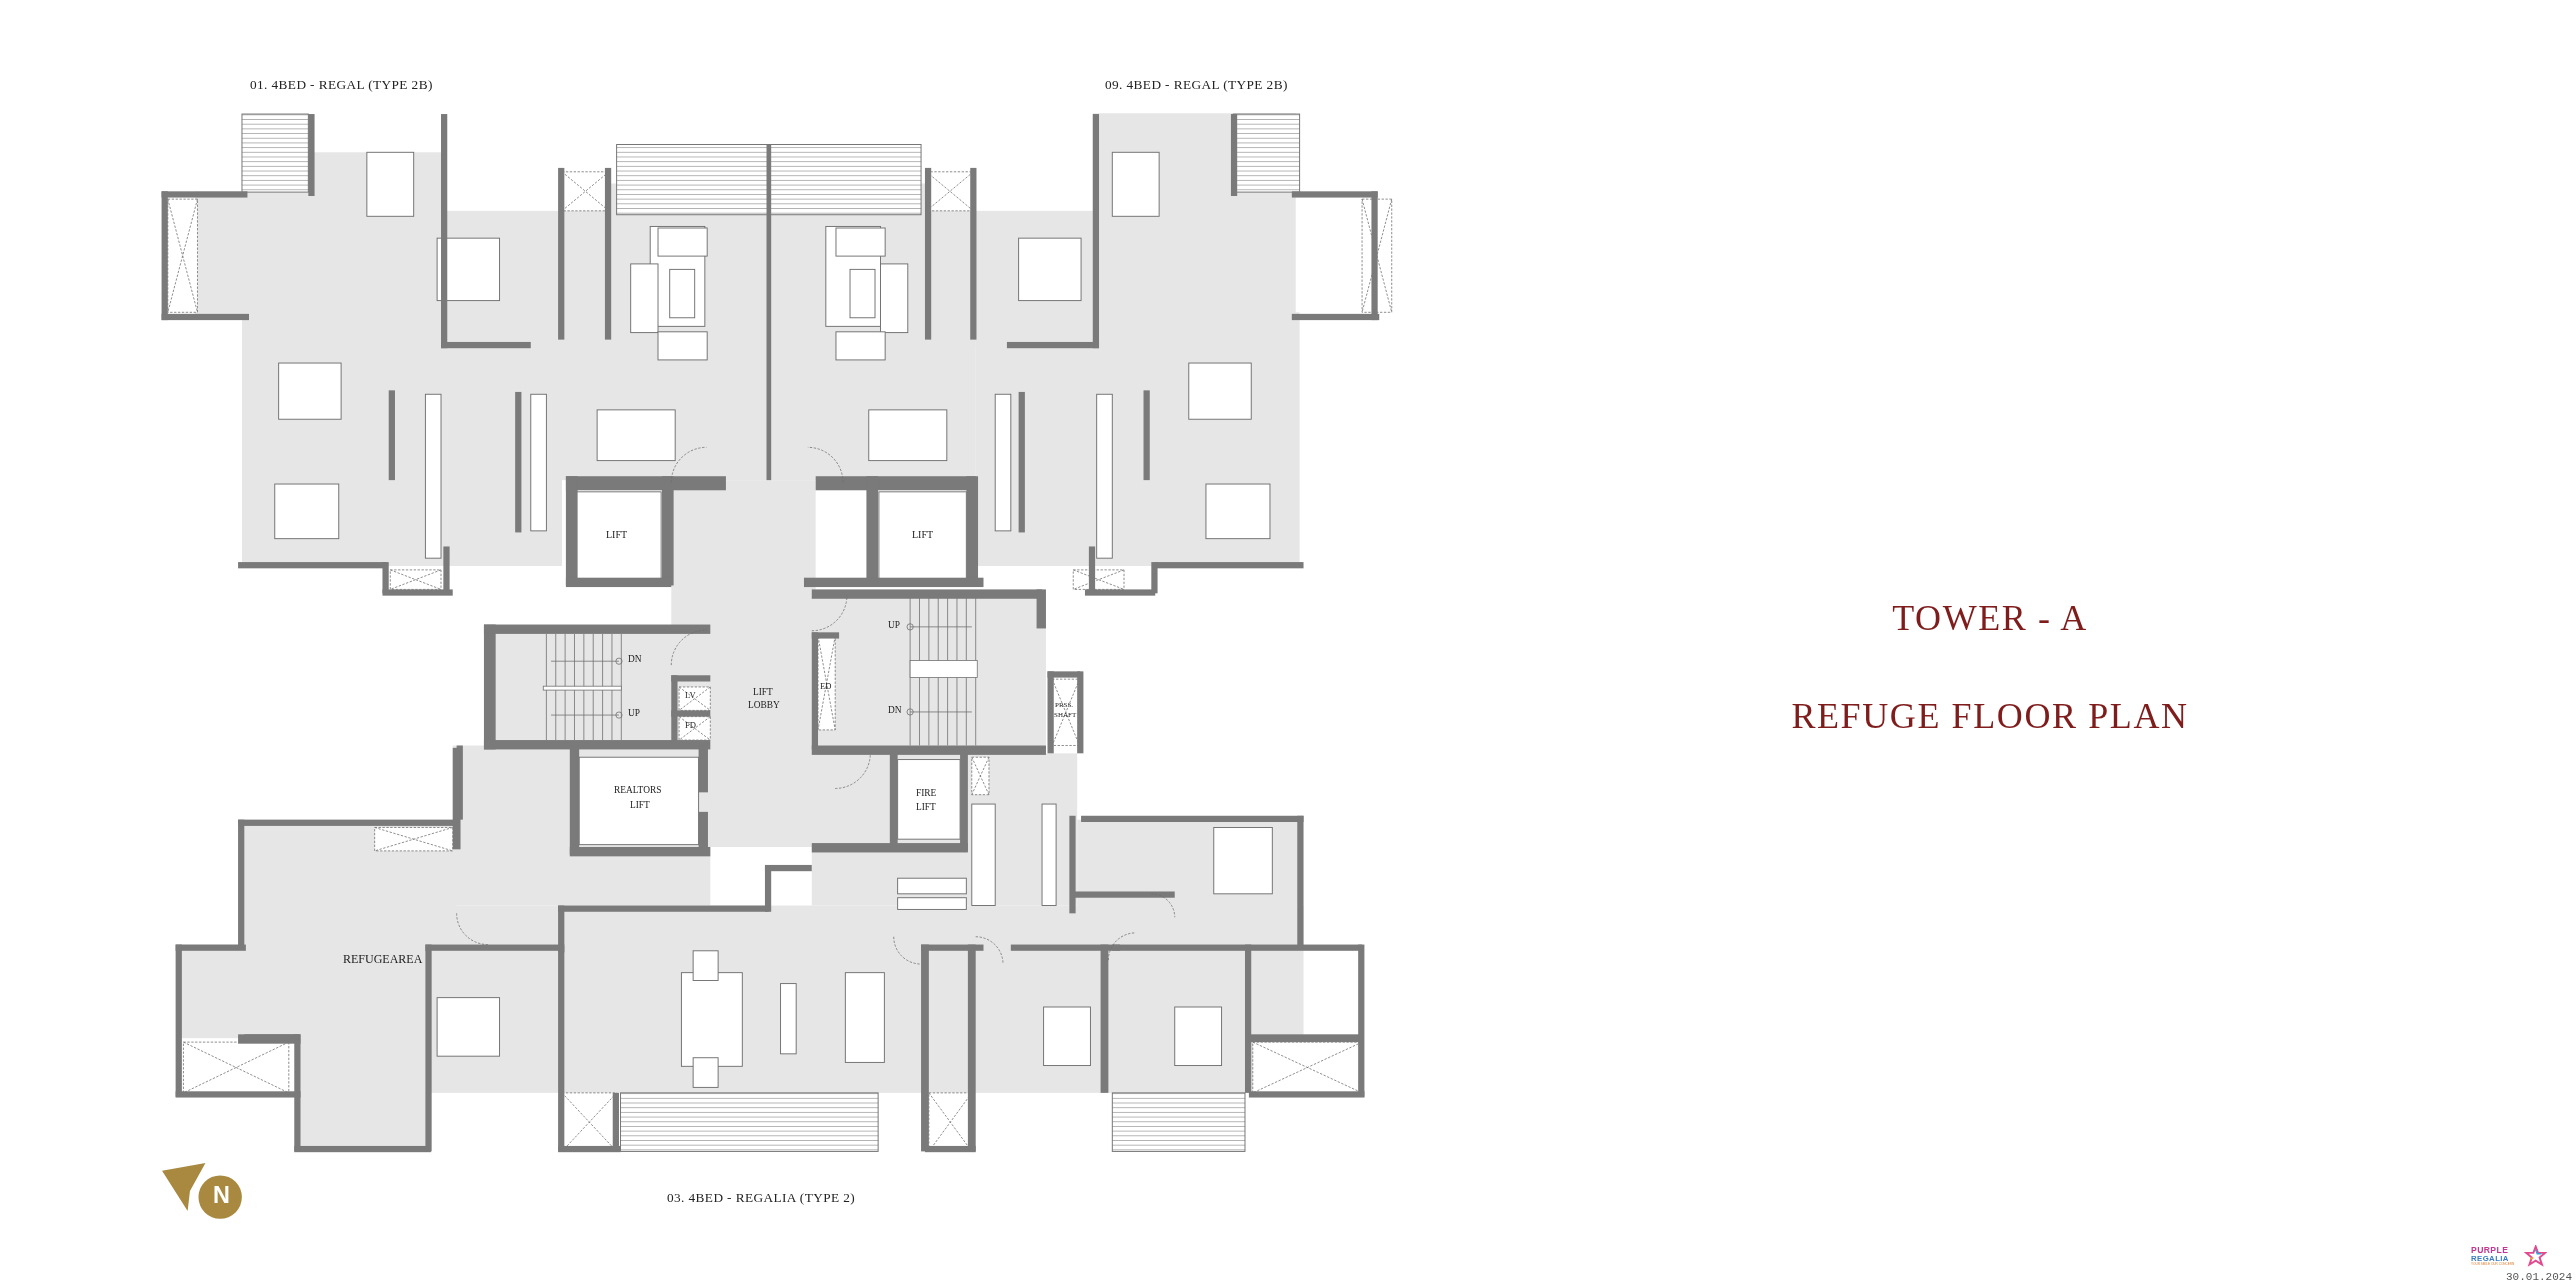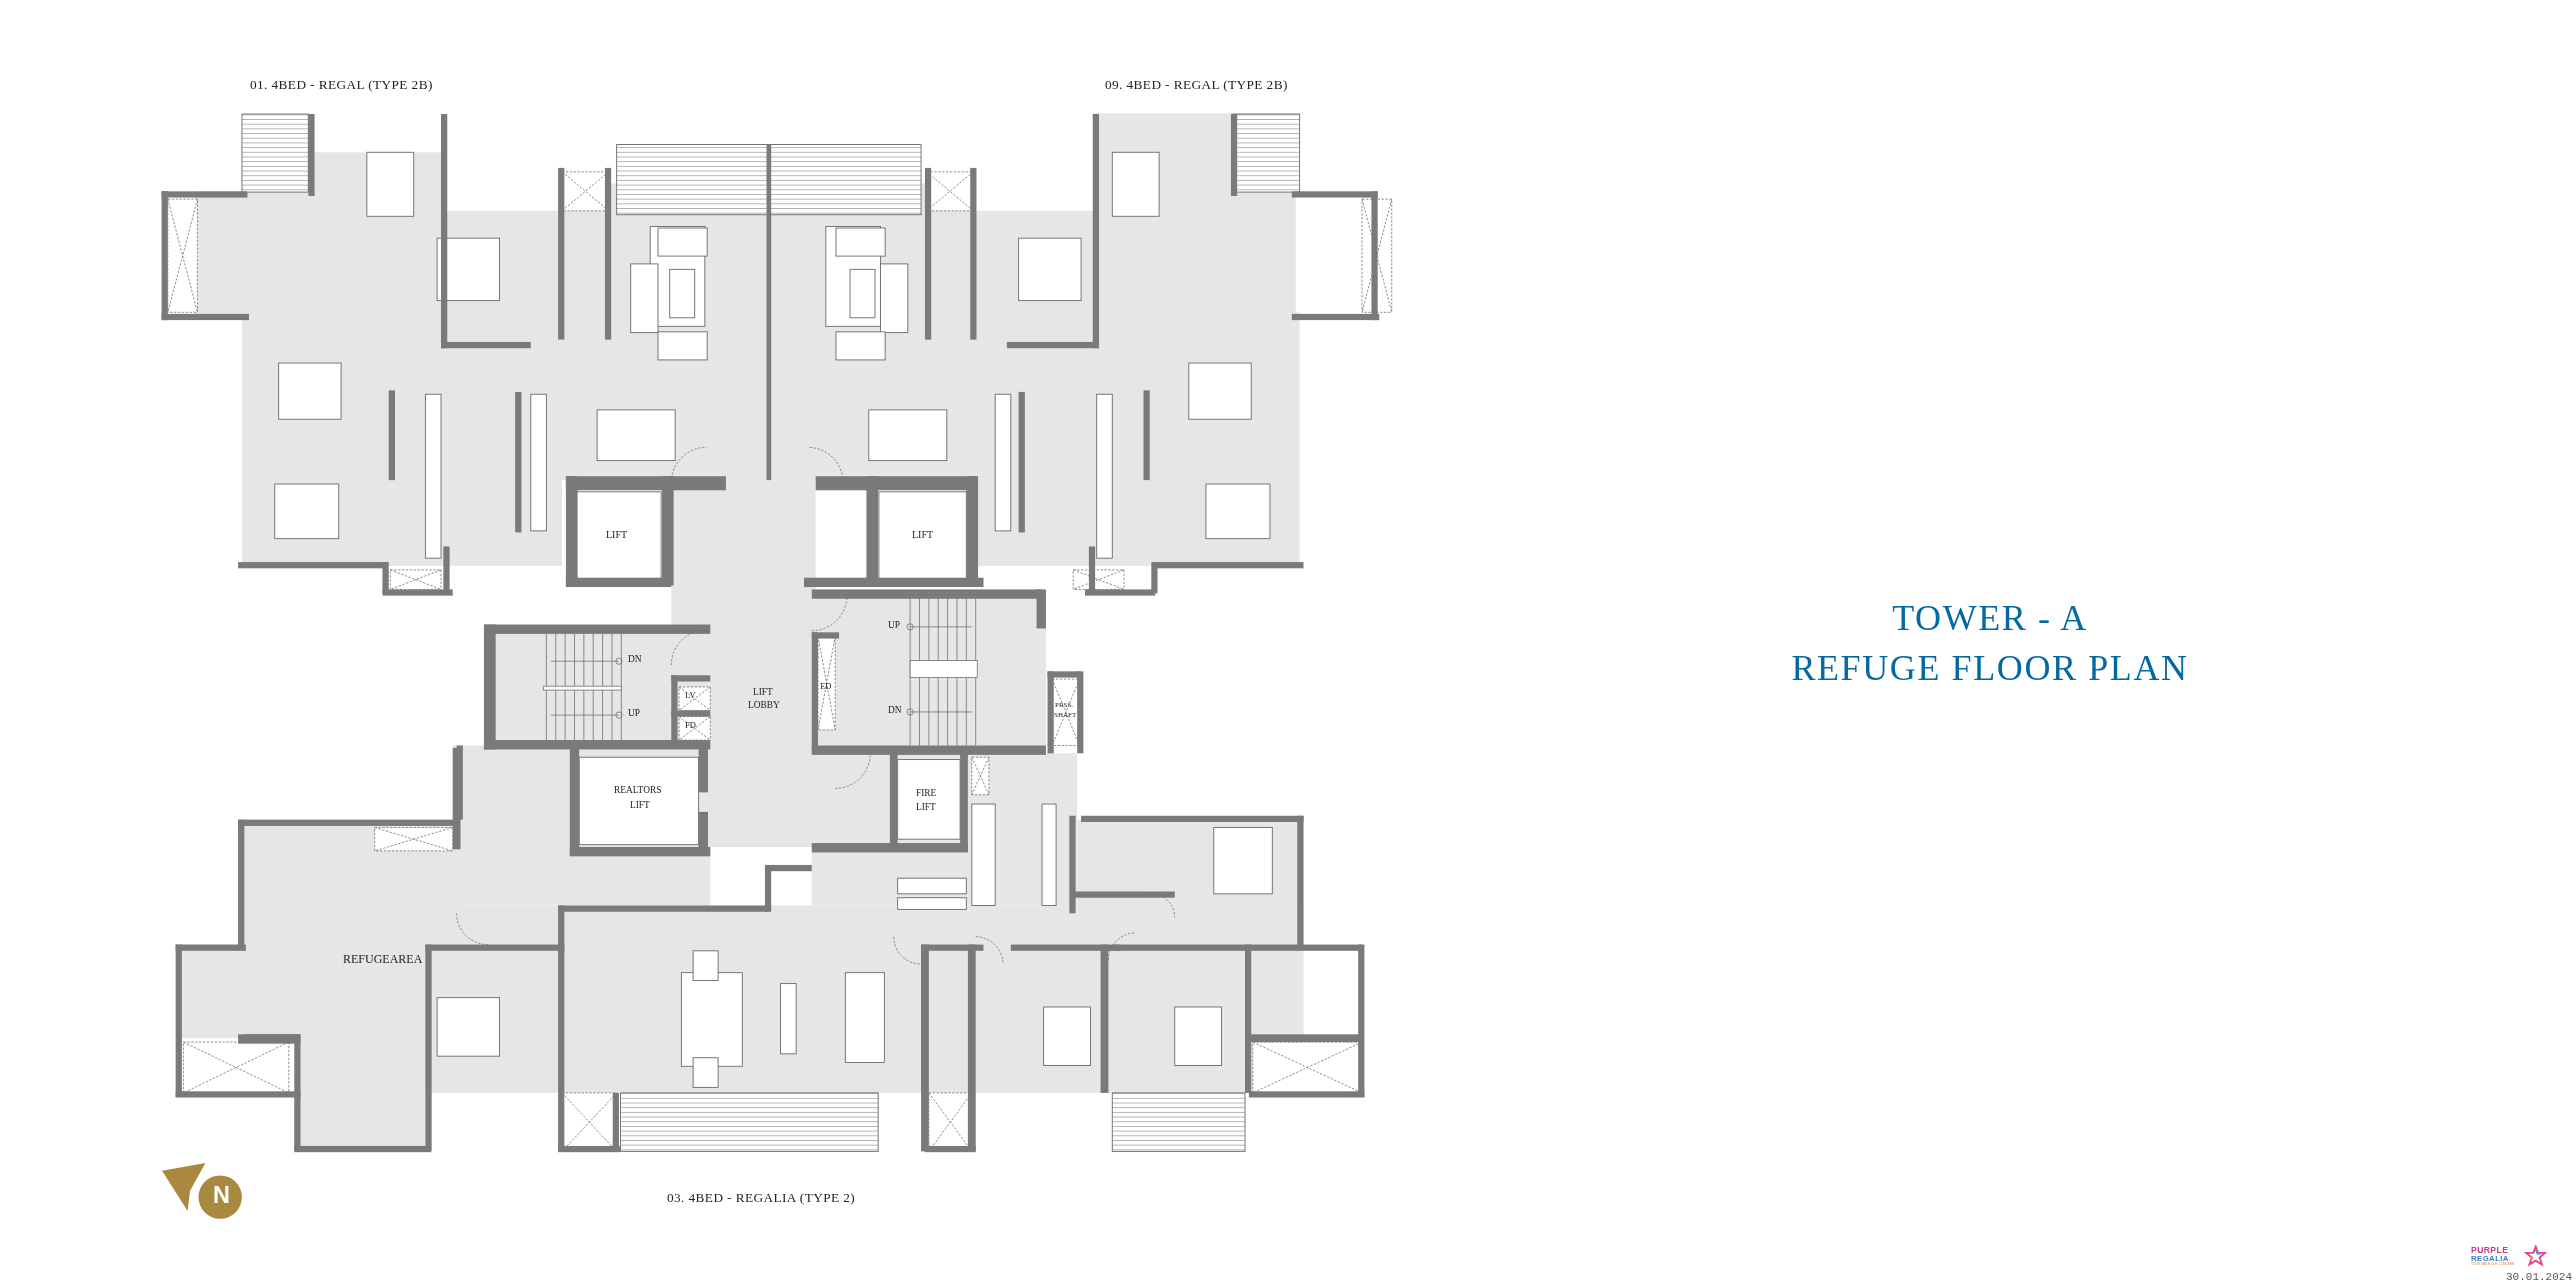--- a/index.html
+++ b/index.html
@@ -1,21 +1,21 @@
 <!DOCTYPE html>
 <html style="font-size:12.5px"><head>
 <meta charset="utf-8">
 <style>
   html, body { margin:0; padding:0; background:#ffffff; }
   body { width:2576px; height:1288px; position:relative; overflow:hidden; font-family:"Liberation Serif","DejaVu Serif",serif; color:#222; }
   .unit-title { position:absolute; font-size:13.3px; letter-spacing:0.4px; color:#222; white-space:nowrap; }
   #plan { position:absolute; left:0; top:0; }
-  .title-block { position:absolute; left:1717px; top:593px; width:546px; text-align:center; font-family:"Liberation Serif","DejaVu Serif",serif; color:#0369a1; font-weight:normal; }
+  .title-block { position:absolute; left:1717px; top:593px; width:546px; text-align:center; font-family:"Liberation Serif","DejaVu Serif",serif; color:#7f1d1d; font-weight:normal; }
   .title-line1 { font-size:36px; letter-spacing:1.6px; line-height:50px; }
-  .title-line2 { font-size:36px; letter-spacing:1.6px; line-height:50px; }
+  .title-line2 { font-size:36px; letter-spacing:1.6px; line-height:50px;margin-top:48px; }
   .north { position:absolute; left:160px; top:1163px; width:94px; height:62px; }
   .logo { position:absolute; left:2471px; top:1245px; width:86px; height:31px; }
   .logo-text1 { position:absolute; left:0; top:0; font-family:"Liberation Sans",sans-serif; font-weight:bold; font-size:8.6px; color:#c2378f; letter-spacing:0.4px; }
   .logo-text2 { position:absolute; left:0; top:8.6px; font-family:"Liberation Sans",sans-serif; font-weight:bold; font-size:7.8px; color:#3a7cc2; letter-spacing:0.4px; }
   .logo-text3 { position:absolute; left:0; top:17px; font-family:"Liberation Sans",sans-serif; font-size:3.1px; color:#e07a2a; }
   .date { position:absolute; left:2506px; top:1271px; font-family:"Liberation Mono","DejaVu Sans Mono",monospace; font-size:11px; color:#555; }
 </style>
 </head>
 <body>
 

